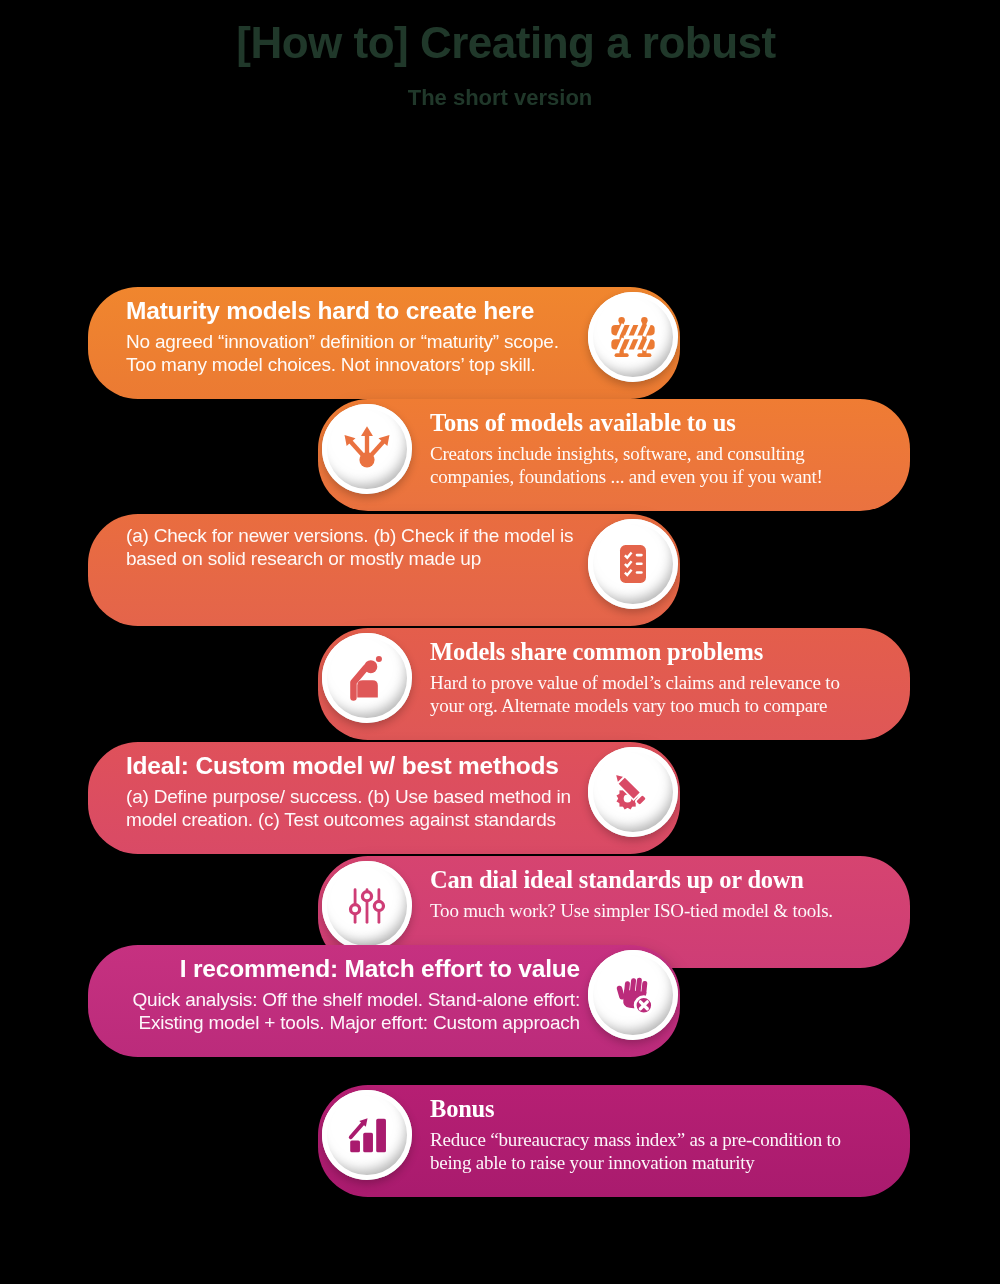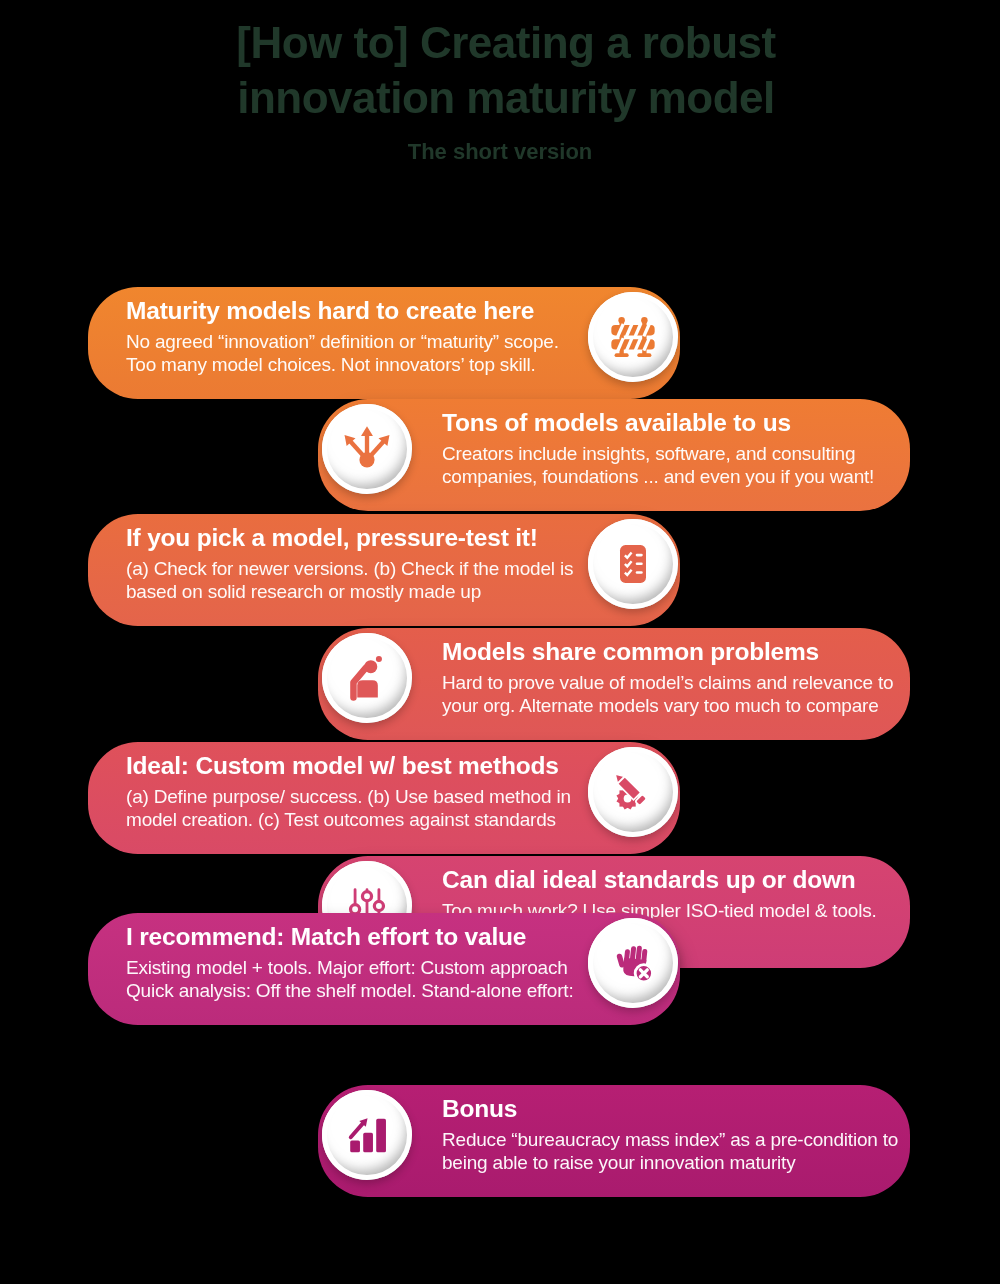--- a/index.html
+++ b/index.html
@@ -15,24 +15,24 @@
   }
   .subtitle{margin-top:14px;font-size:22px;font-weight:700;color:#20382a;}
   .banner{
     position:absolute;width:592px;height:112px;border-radius:50px;
     box-shadow:0 10px 18px rgba(0,0,0,.35);
     color:#fff;
   }
   .banner.left{left:88px;}
   .banner.right{left:318px;}
   .row-0{top:287px;} .row-1{top:399px;} .row-2{top:514px;} .row-3{top:628px;}
-  .row-4{top:742px;} .row-5{top:856px;} .row-6{top:913px;} .row-7{top:1085px;}
+  .row-4{top:742px;} .row-5{top:856px;} .row-6{top:945px;text-align:right;} .row-7{top:1085px;}
   .txt{position:absolute;top:10px;}
   .banner.left  .txt{left:38px;right:100px;}
-  .banner.right .txt{left:124px;right:24px;}
+  .banner.right .txt{left:112px;right:24px;font-family:Liberation Serif, serif;}
   .txt h2{
     margin:0 0 5px 0;font-size:24.5px;font-weight:700;letter-spacing:-0.2px;
     white-space:nowrap;color:#fff;
   }
   .txt p{
     margin:0;font-size:19px;line-height:23px;letter-spacing:-0.2px;
     color:rgba(255,255,255,0.96);white-space:nowrap;
   }
   .icon-circle{
     position:absolute;top:5px;width:90px;height:90px;border-radius:50%;
@@ -42,21 +42,21 @@
     display:flex;align-items:center;justify-content:center;
   }
   .banner.left  .icon-circle{right:2px;}
   .banner.right .icon-circle{left:4px;}
   .icon-circle svg{width:52px;height:52px;display:block;}
 </style>
 </head>
 <body style="background: rgb(0, 0, 0);">
 
 <header class="header">
-  <h1><span>[How to] Creating a robust</span><br><span>innovation maturity model</span></h1>
+  <h1><span>[How to] Creating a robust</span><br></h1>
   <div class="subtitle">The short version</div>
 </header>
 
 <section class="banner left row-0" style="background: linear-gradient(rgb(240, 134, 46) 0%, rgb(235, 122, 51) 100%);">
   <div class="txt">
     <h2>Maturity models hard to create here</h2>
     <p>No agreed “innovation” definition or “maturity” scope.</p>
     <p>Too many model choices. Not innovators’ top skill.</p>
   </div>
   <div class="icon-circle" style="color: rgb(235, 122, 51);">
@@ -103,21 +103,20 @@
           <rect x="22" y="10" width="4" height="18"></rect>
           <polygon points="24,3 18.5,12 29.5,12"></polygon>
         </g>
       <circle cx="24" cy="34" r="7"></circle>
     </svg>
   </div>
 </section>
 
 <section class="banner left row-2" style="background: linear-gradient(rgb(233, 109, 63) 0%, rgb(228, 100, 75) 100%);">
   <div class="txt">
-    <h2>If you pick a model, pressure-test it!</h2>
     <p>(a) Check for newer versions. (b) Check if the model is</p>
     <p>based on solid research or mostly made up</p>
   </div>
   <div class="icon-circle" style="color: rgb(228, 100, 75);">
     <svg viewBox="0 0 48 48" fill="currentColor">
       <rect x="12" y="6.5" width="24" height="35" rx="5"></rect>
       <g stroke="#ffffff" stroke-width="2.2" fill="none">
         <path d="M16.5,16 l2.2,2.2 l4,-4.8"></path>
         <path d="M16.5,24 l2.2,2.2 l4,-4.8"></path>
         <path d="M16.5,32 l2.2,2.2 l4,-4.8"></path>
@@ -186,22 +185,22 @@
       <circle cx="13" cy="27" r="4.2" fill="#ffffff" stroke="currentColor" stroke-width="3"></circle>
       <circle cx="24" cy="15" r="4.2" fill="#ffffff" stroke="currentColor" stroke-width="3"></circle>
       <circle cx="35" cy="24" r="4.2" fill="#ffffff" stroke="currentColor" stroke-width="3"></circle>
     </svg>
   </div>
 </section>
 
 <section class="banner left row-6" style="background: linear-gradient(rgb(198, 49, 128) 0%, rgb(187, 43, 123) 100%);">
   <div class="txt">
     <h2>I recommend: Match effort to value</h2>
+    <p>Quick analysis: Off the shelf model. Stand-alone effort:</p>
     <p>Existing model + tools. Major effort: Custom approach</p>
-    <p>Quick analysis: Off the shelf model. Stand-alone effort:</p>
   </div>
   <div class="icon-circle" style="color: rgb(187, 43, 123);">
     <svg viewBox="0 0 48 48" fill="currentColor">
       <g transform="rotate(6 24 24)">
         <rect x="15.5" y="12" width="4.6" height="14" rx="2.3"></rect>
         <rect x="20.8" y="8.5" width="4.6" height="16" rx="2.3"></rect>
         <rect x="26.1" y="7.5" width="4.6" height="16" rx="2.3"></rect>
         <rect x="31.4" y="10" width="4.6" height="14" rx="2.3"></rect>
         <rect x="10" y="16.5" width="5" height="13" rx="2.5" transform="rotate(-22 12.5 23)"></rect>
         <path d="M15.5,20 h20.5 v9 q0,7 -8,7 h-6 q-6.5,0 -6.5,-7 z"></path>

